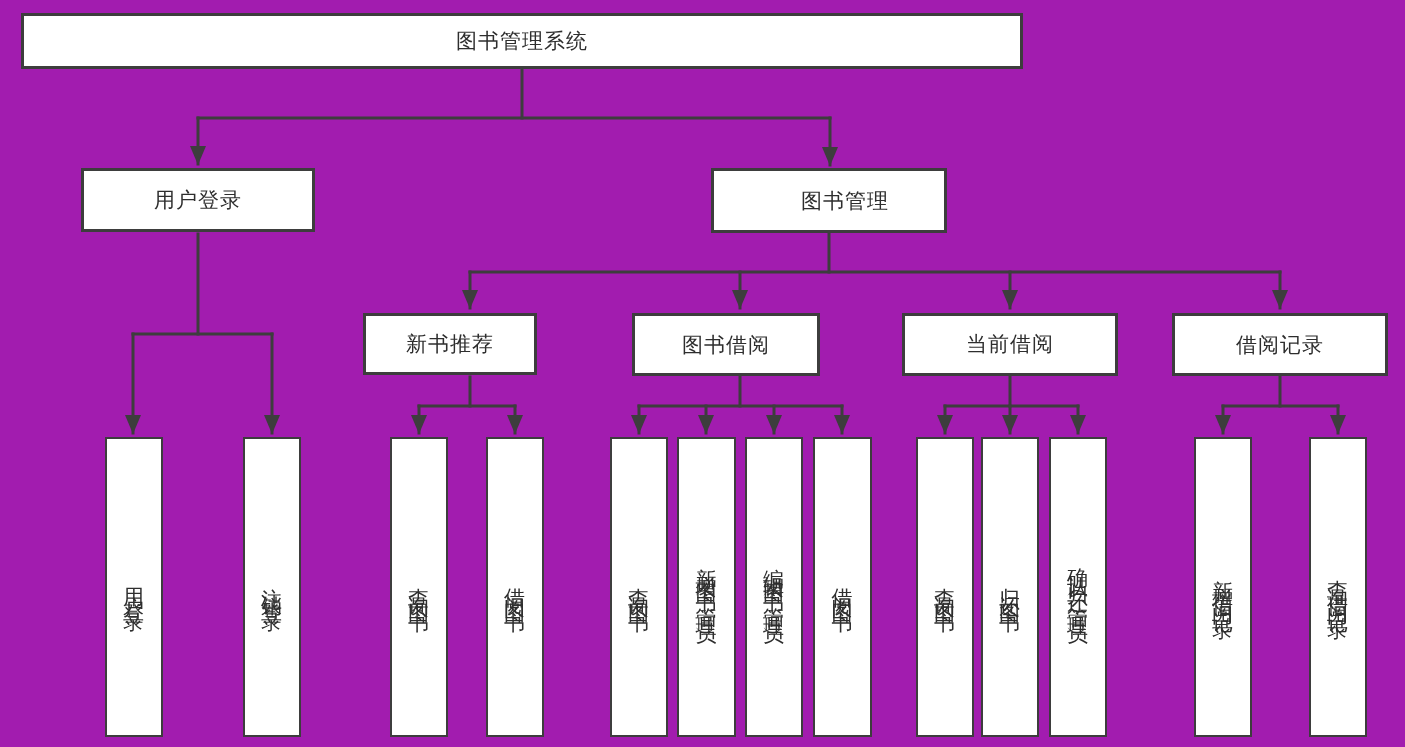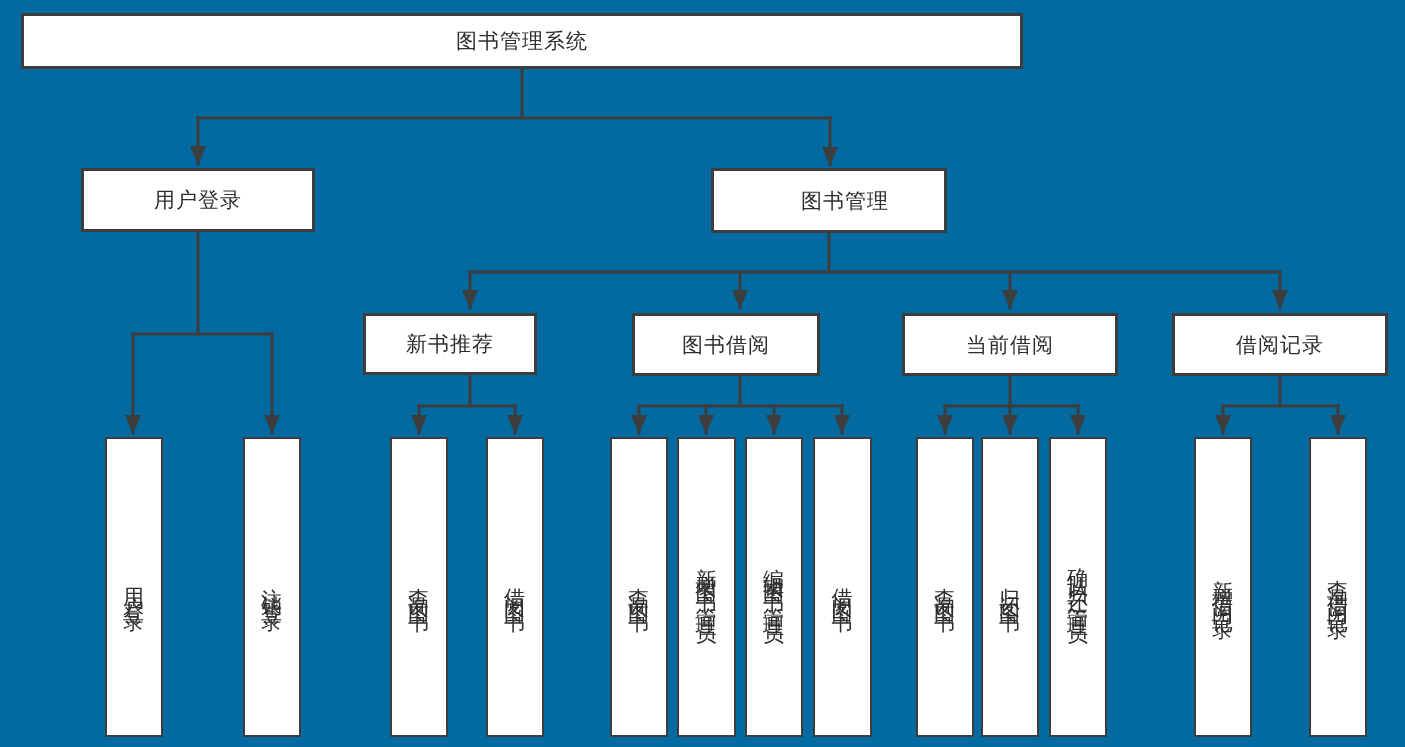--- a/index.html
+++ b/index.html
@@ -1,21 +1,21 @@
 <!DOCTYPE html>
 <html><head>
 <meta charset="utf-8">
 <title>图书管理系统</title>
 <style>
   html, body { margin: 0; padding: 0; background: #ffffff; }
   .canvas {
     position: relative;
     width: 1405px;
     height: 747px;
-    background: #0369a1;
+    background: #a21caf;
     font-family: "Liberation Sans", "DejaVu Sans", sans-serif;
     color: #2e2e2e;
     overflow: hidden;
   }
   .connectors {
     position: absolute;
     left: 0; top: 0;
     width: 1405px; height: 747px;
   }
   .connectors line { stroke: #3d3d3d; stroke-width: 3; stroke-linecap: square; }
@@ -103,21 +103,21 @@
     <line x1="1338" y1="406" x2="1338" y2="433" marker-end="url(#arrow)"></line>
   </svg>
 
   <div class="box" style="left:21px; top:13px; width:1002px; height:56px;">图书管理系统</div>
 
   <div class="box" style="left:81px; top:168px; width:234px; height:64px;">用户登录</div>
   <div class="box" style="left:711px; top:168px; width:236px; height:65px;padding-left:32px;">图书管理</div>
 
   <div class="box" style="left:363px; top:313px; width:174px; height:62px;">新书推荐</div>
   <div class="box" style="left:632px; top:313px; width:188px; height:63px;">图书借阅</div>
-  <div class="box" style="left:902px; top:313px; width:216px; height:63px;">当前借阅</div>
+  <div class="box" style="left:902px; top:313px; width:216px; height:63px;font-family:Liberation Serif, serif;">当前借阅</div>
   <div class="box" style="left:1172px; top:313px; width:216px; height:63px;">借阅记录</div>
 
   <div class="box leaf" style="left:105px; top:437px; width:58px; height:300px;">用户登录</div>
   <div class="box leaf" style="left:243px; top:437px; width:58px; height:300px;">注销登录</div>
 
   <div class="box leaf" style="left:390px; top:437px; width:58px; height:300px;">查询图书</div>
   <div class="box leaf" style="left:486px; top:437px; width:58px; height:300px;">借阅图书</div>
 
   <div class="box leaf" style="left:610px; top:437px; width:58px; height:300px;">查询图书</div>
   <div class="box leaf" style="left:677px; top:437px; width:59px; height:300px;">新增图书（管理员）</div>

